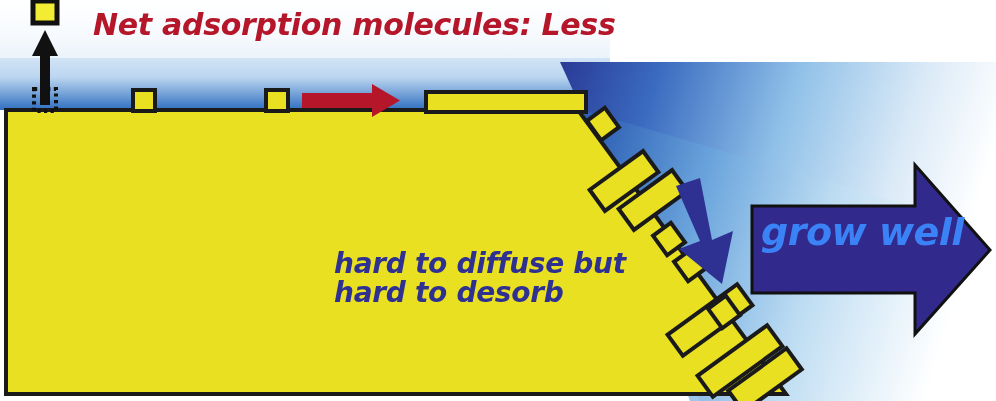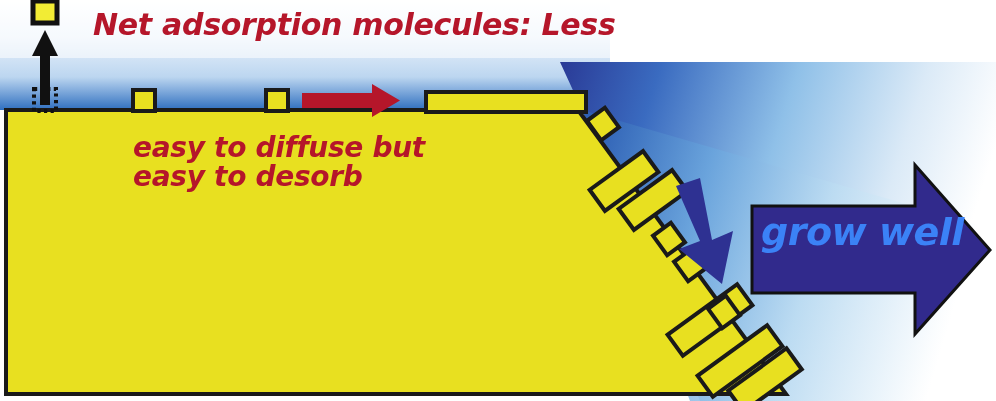--- a/index.html
+++ b/index.html
@@ -101,22 +101,22 @@
     </g>
 
     <g>
       <path d="M752,206 L915,206 L915,165 L990,250 L915,334 L915,293 L752,293 Z" fill="#312a8c" stroke="#111111" stroke-width="3" stroke-linejoin="miter"></path>
     </g>
   </svg>
 
   <div class="txt" id="title" style="color:#b5162a">Net adsorption molecules: Less</div>
 
 
-  <div class="txt" id="redblk" style="color:#b5162a">
-    <div>easy to diffuse but</div>
-    <div>easy to desorb</div>
+
+  <div class="txt" id="blublk" style="color:#2e3192">
+    <div>hard to diffuse but</div>
+    <div>hard to desorb</div>
   </div>
-
 
 
   <div class="txt" id="growwell">grow well</div>
 
 </div>
 
 </body></html>

